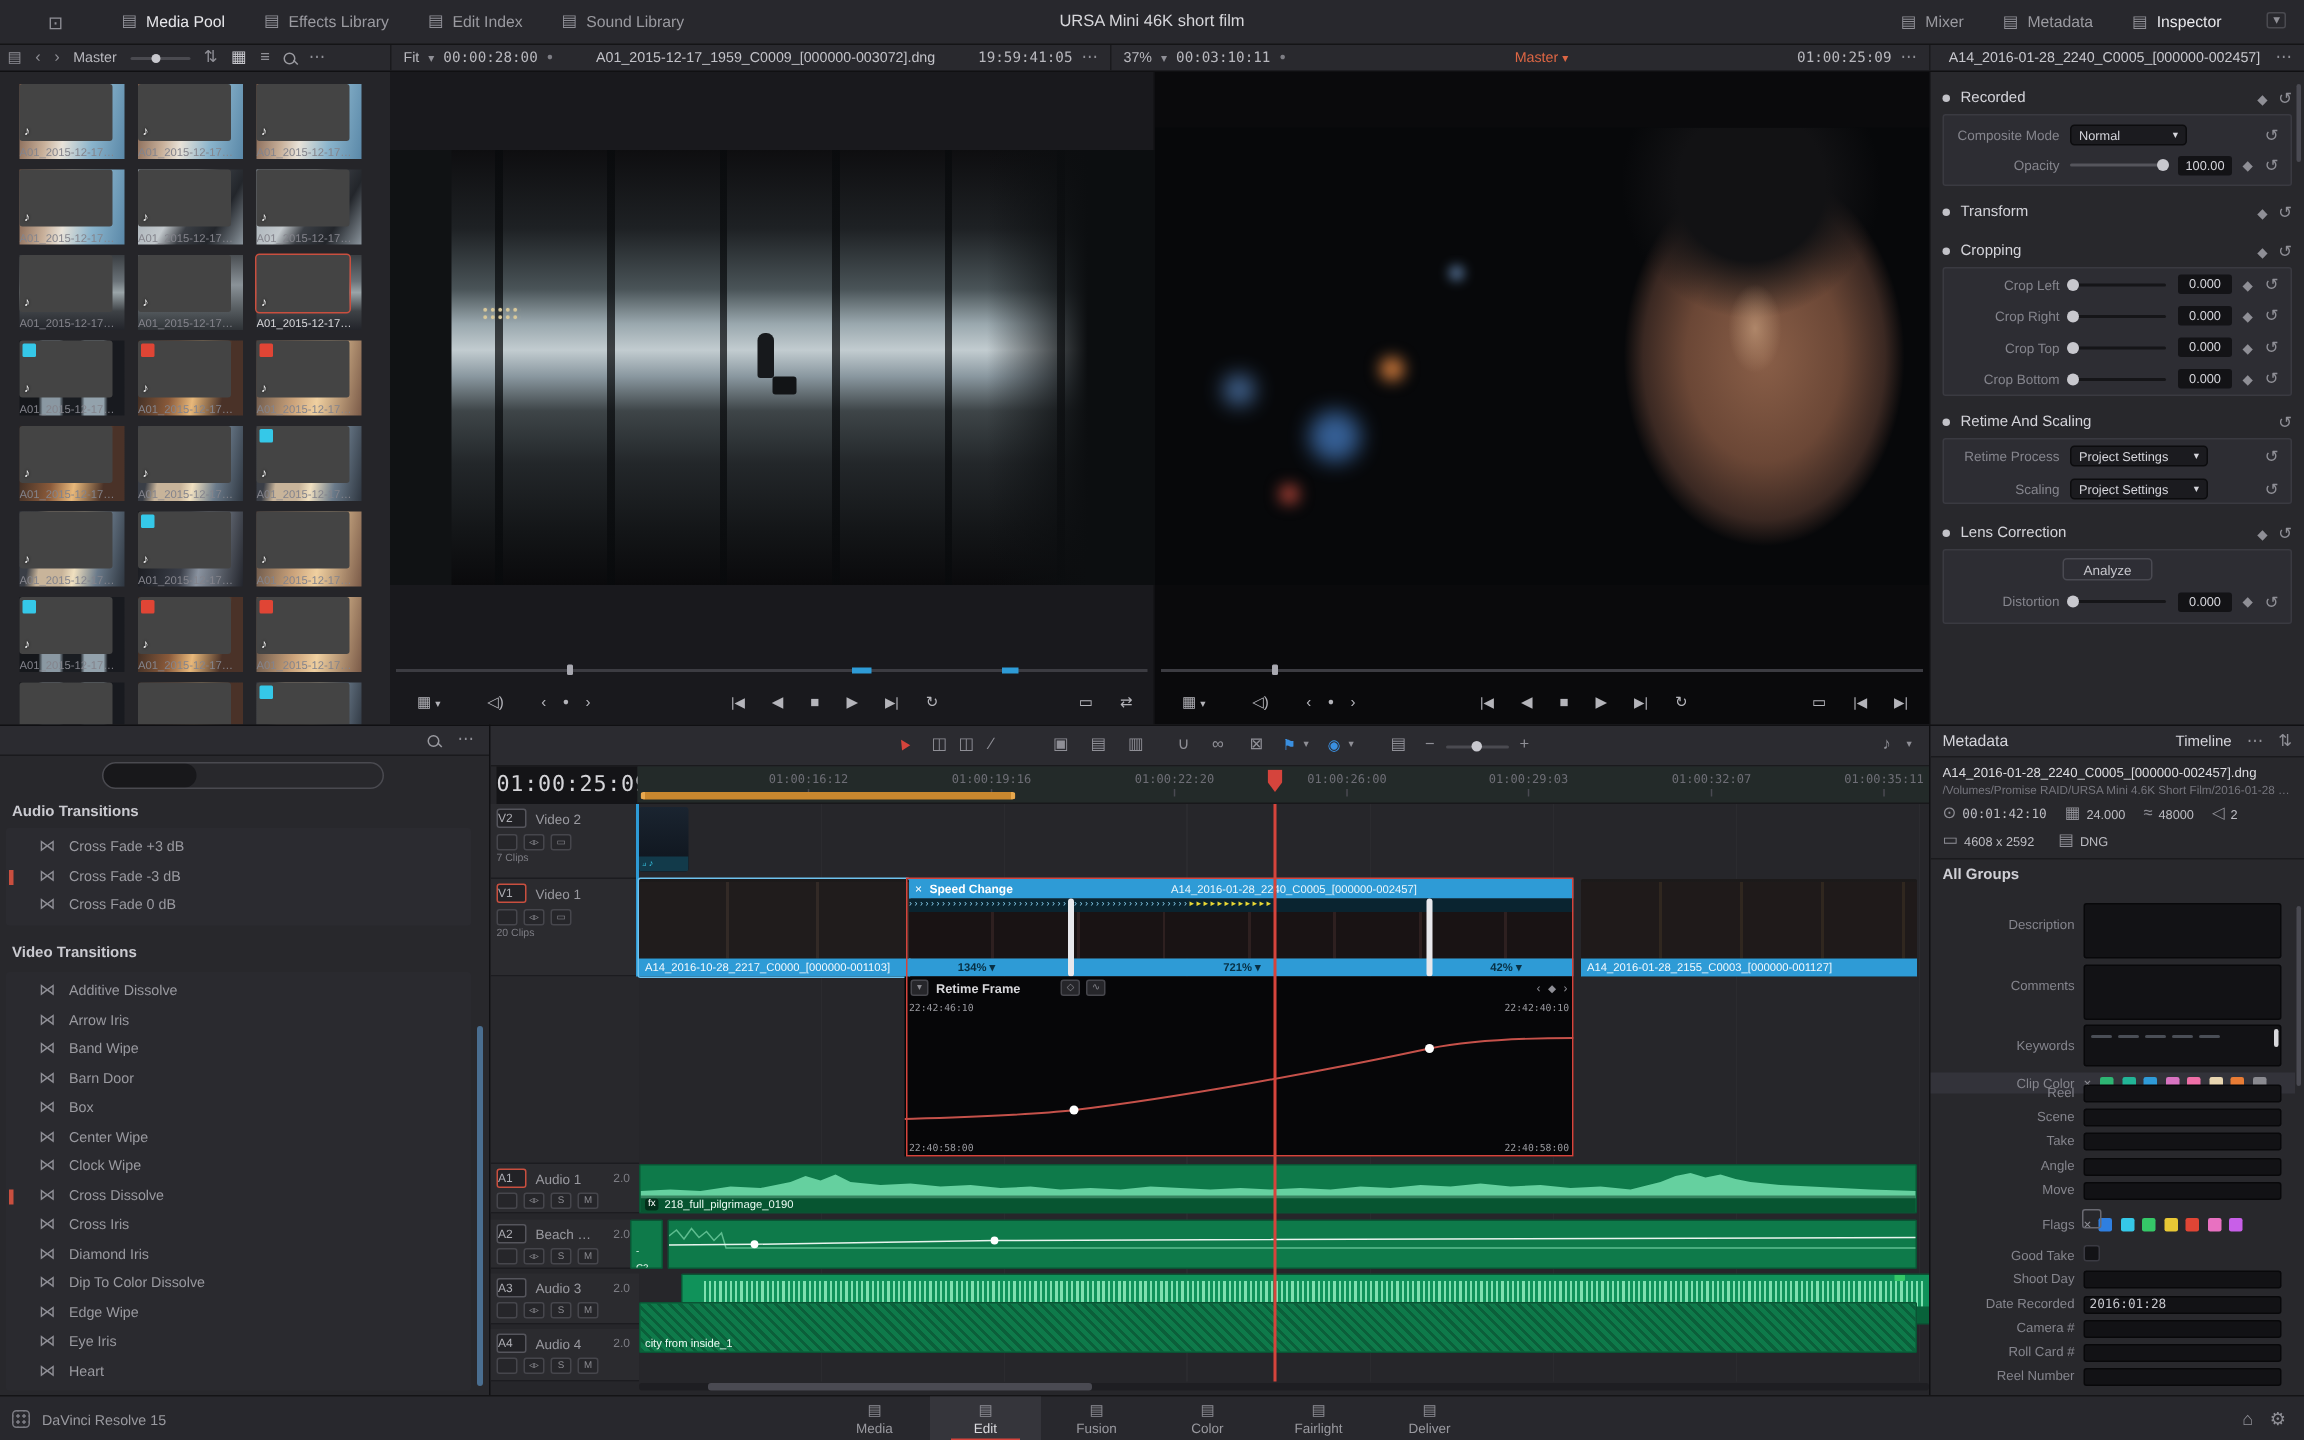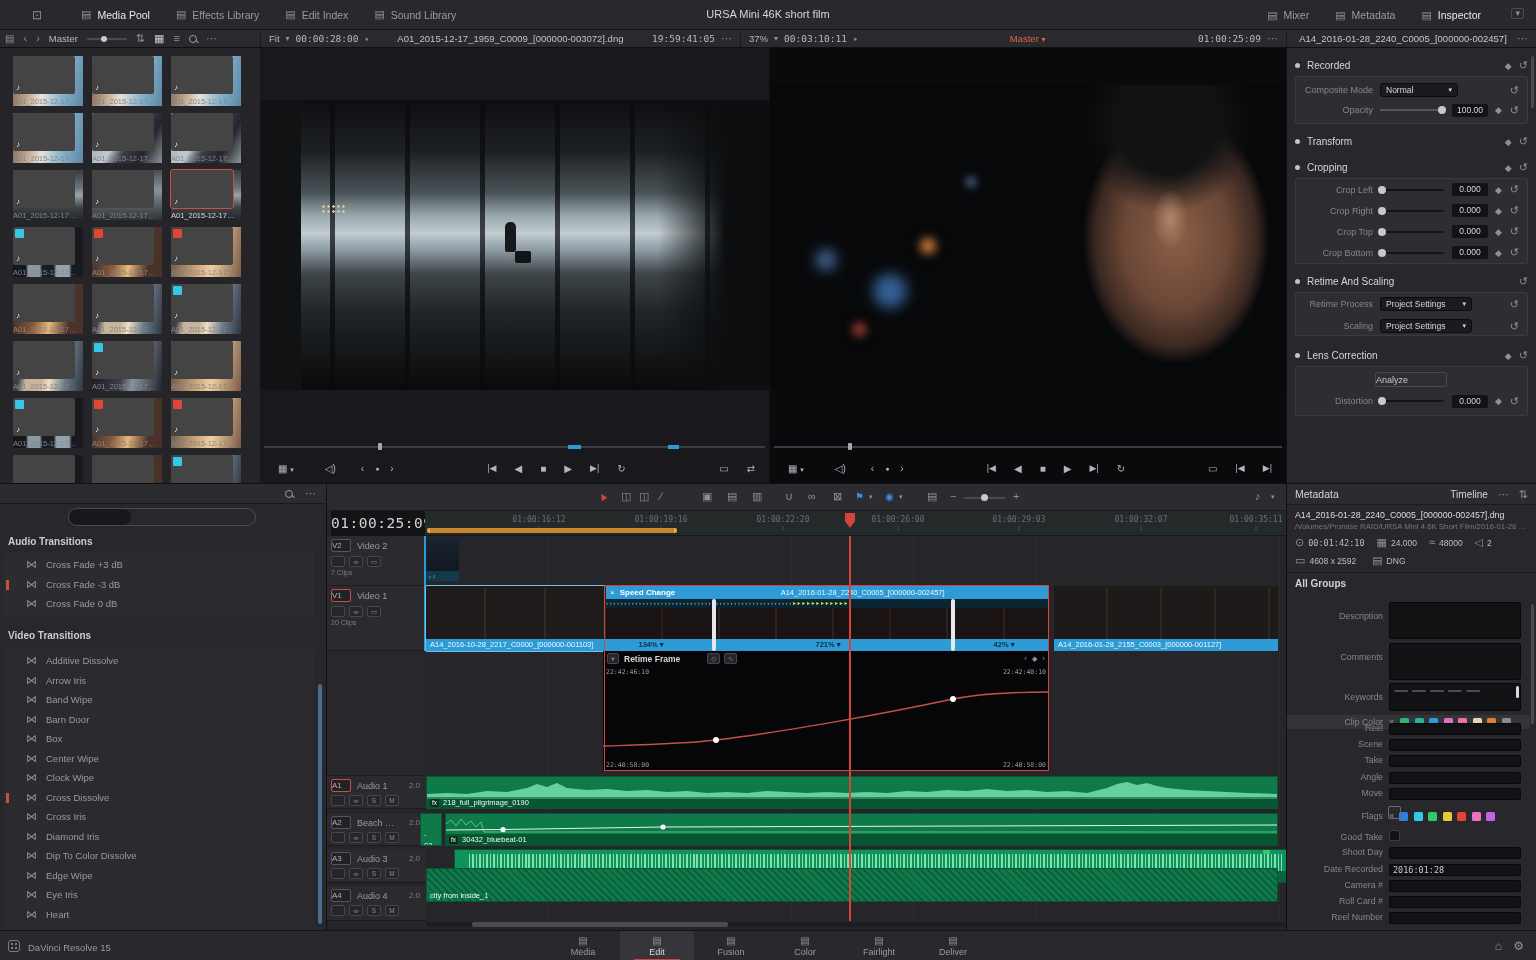--- a/index.html
+++ b/index.html
@@ -525,21 +525,21 @@
     </div>
     </div>
 
   <div class="insp-h ab" style="left:0;right:0;top:300px">
     <span class="insp-dot"></span>
     <span class="insp-title">Lens Correction</span>
     <span class="kf">◆</span>
     <span class="rst">↺</span>
   </div>
   <div class="grp" style="top:318px;height:50px">
-    <div class="ab" style="left:79px;top:5px;width:72px;height:15px;border:1px solid #4a4a52;border-radius:3px;background:#2e2e35;color:#c6c6cc;font-size:9px;line-height:14px">Analyze</div>
+    <div class="ab" style="left:79px;top:5px;width:60px;height:15px;border:1px solid #4a4a52;border-radius:3px;background:#2e2e35;color:#c6c6cc;font-size:9px;text-align:center;line-height:14px">Analyze</div>
     <div class="irow" style="top:27px">
       <span class="ilabel">Distortion</span>
       <span class="sline" style="width:64px">
           <span class="knob" style="left:-2px"></span>
         </span>
       <span class="ival" style="margin-left:8px">0.000</span>
       <span class="kf" style="margin-left:7px">◆</span>
       <span style="flex:1"></span>
       <span class="rst" style="margin-right:8px">↺</span>
     </div>
@@ -847,24 +847,20 @@
           <span style="font-size:6.5px">- C2...</span>
         </div>
     </div>
     <div class="aclip" style="left:19px;top:277px;width:833px;height:33px">
       <svg width="833" height="33" viewBox="0 0 833 33" preserveAspectRatio="none">
         <path d="M0,10 L5,6 10,12 15,5 20,11 25,7 30,13 35,8 38,18 833,18" fill="none" stroke="#7fd9ac" stroke-width="1" opacity=".7"></path>
         <polyline points="0,16 57,15.5 217,13 833,11" fill="none" stroke="#e8f4ee" stroke-width="1"></polyline>
         <circle cx="57" cy="15.5" r="2.6" fill="#fff"></circle>
         <circle cx="217" cy="13" r="2.6" fill="#fff"></circle>
       </svg>
-      <div class="aname">
-          <span class="fxbadge">fx</span>
-          <span class="trunc">30432_bluebeat-01</span>
-        </div>
     </div>
 
     <div class="aclip" style="left:28px;top:313px;width:833px;height:34px;background:#10925a">
       <div class="ab" style="left:14px;right:4px;top:4px;height:17px;background:repeating-linear-gradient(90deg,#7fe0b0 0 1.5px,transparent 1.5px 3.5px)"></div>
       <div class="aname">
           <span class="trunc">39432_bluebeat-01</span>
         </div>
       <div class="ab" style="right:16px;top:-3px;width:7px;height:7px;background:#35c868;border-radius:1px"></div>
     </div>
 

